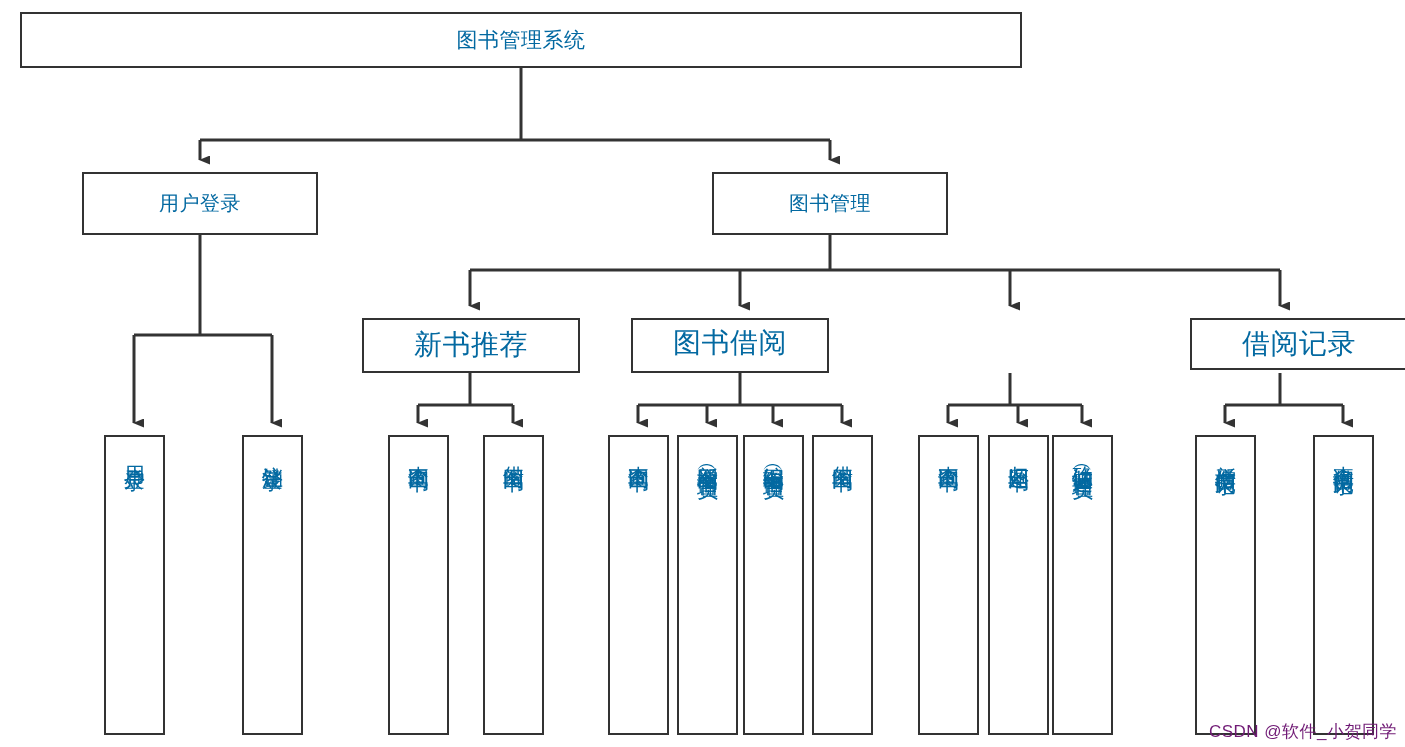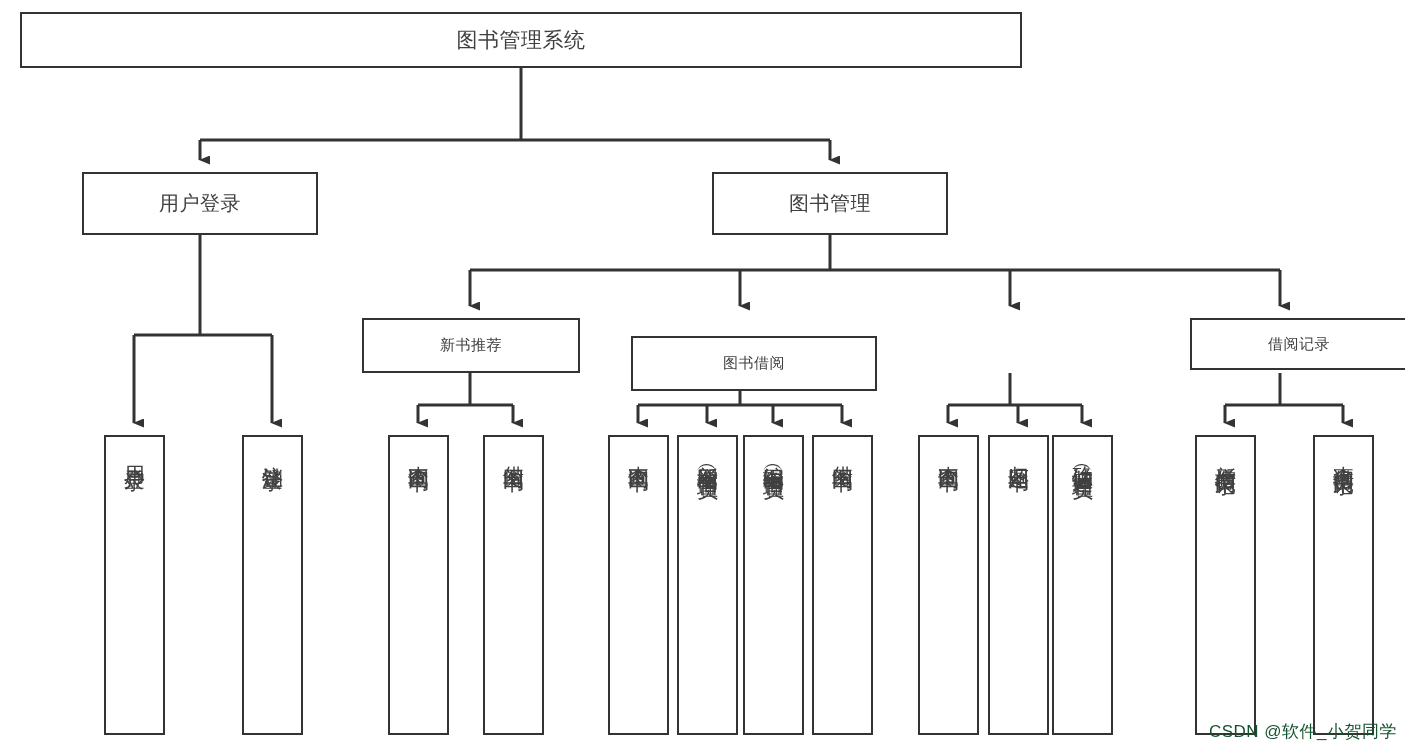--- a/index.html
+++ b/index.html
@@ -28,59 +28,59 @@
   }
   .node {
     position: absolute;
     box-sizing: border-box;
     background: #ffffff;
     border: 2px solid #333333;
     display: flex;
     align-items: center;
     justify-content: center;
     text-align: center;
-    color: #404040;
+    color: #0369a1;
     z-index: 2;
   }
   .node-label {
     display: block;
     line-height: 1.22;
     letter-spacing: 0.5px;
   }
   
   .lvl0 {
     font-size: 21px;
   }
   
   .lvl1 {
     font-size: 20px;
   }
   
   .lvl2 {
-    font-size: 15px;
+    font-size: 28px;
   }
   
   .leaf {
     align-items: flex-start;
     padding-top: 12px;
   }
   .leaf .node-label {
     writing-mode: vertical-rl;
     text-orientation: upright;
     -webkit-writing-mode: vertical-rl;
     font-size: 21px;
     line-height: 1.05;
     letter-spacing: 2px;
   }
   .watermark {
     position: absolute;
     right: 8px;
     bottom: 4px;
     font-size: 17px;
-    color: #14532d;
+    color: #701a75;
     white-space: nowrap;
     z-index: 3;
     letter-spacing: 0.5px;
   }
 </style>
 </head>
 <body>
 
 <div id="diagram-root">
 
@@ -143,21 +143,21 @@
   </div>
 
   <div class="node lvl1" style="left:712px; top:172px; width:236px; height:63px;align-items:center;">
     <span class="node-label">图书管理</span>
   </div>
 
   <div class="node lvl2" style="left:362px; top:318px; width:218px; height:55px;">
     <span class="node-label">新书推荐</span>
   </div>
 
-  <div class="node lvl2" style="left:631px; top:336px; width:246px; height:55px;">
+  <div class="node lvl2" style="left:631px; top:318px; width:198px; height:55px;font-family:Liberation Mono, monospace;">
     <span class="node-label">图书借阅</span>
   </div>
 
 
   <div class="node lvl2" style="left:1190px; top:318px; width:218px; height:52px;">
     <span class="node-label">借阅记录</span>
   </div>
 
   <div class="node leaf" style="left:104px; top:435px; width:61px; height:300px;">
     <span class="node-label">用户登录</span>

